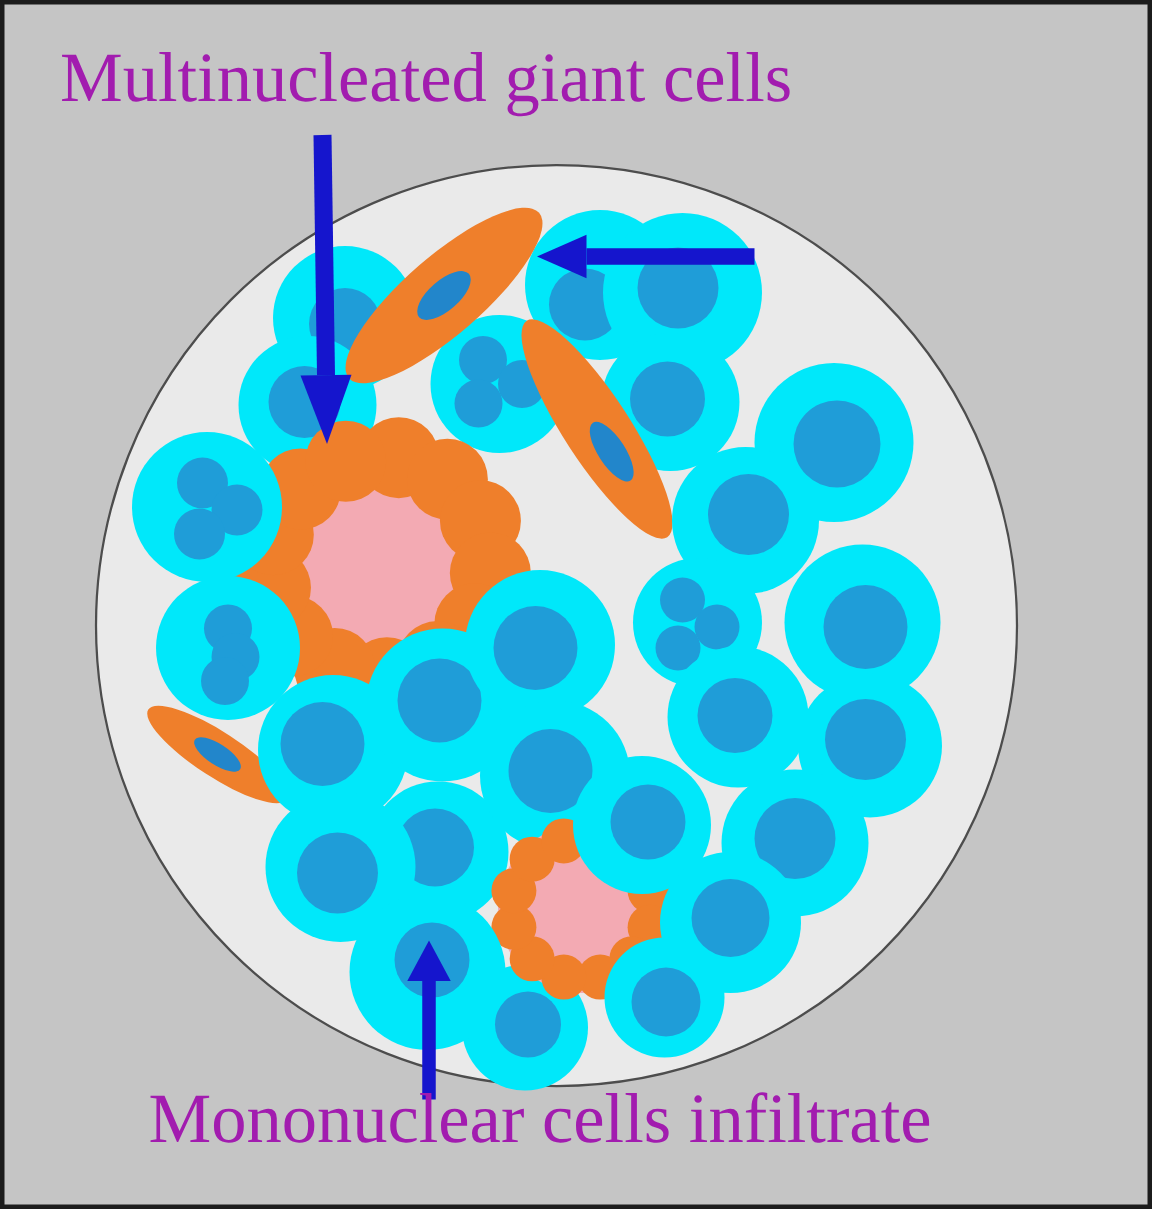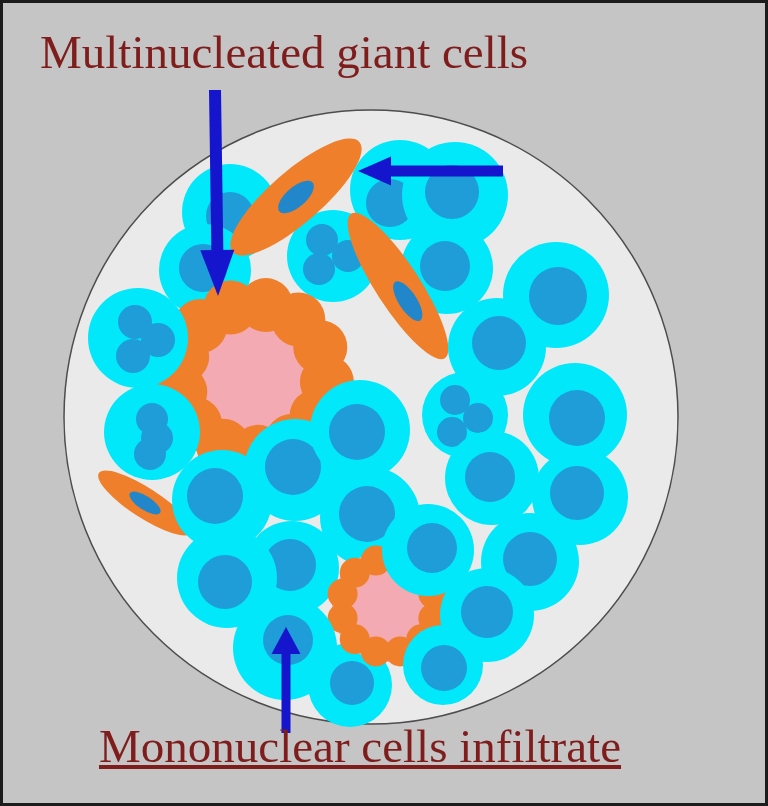--- a/index.html
+++ b/index.html
@@ -8,28 +8,28 @@
     width:768px;height:806px;
     box-sizing:border-box;
     background:#c5c5c5;
     border:3px solid #1c1c1c;
     font-family:"Liberation Serif","DejaVu Serif",serif;
     overflow:hidden;
   }
   .canvas svg{position:absolute;left:0;top:0;}
   .label{
     position:absolute;
-    color:#7f1d1d;
+    color:#a21caf;
     font-size:47px;
     line-height:1.05;
     white-space:nowrap;
   }
   .t-multi{left:37px;top:25px;}
   .t-epi{left:430px;top:102px;}
-  .t-mono{left:96px;top:719px;text-decoration:underline;}
+  .t-mono{left:96px;top:719px;}
   .watermark{
     position:absolute;
     left:592px;top:760px;
     color:#111;
     font-size:34px;
     white-space:nowrap;
   }
 </style>
 </head>
 <body>

